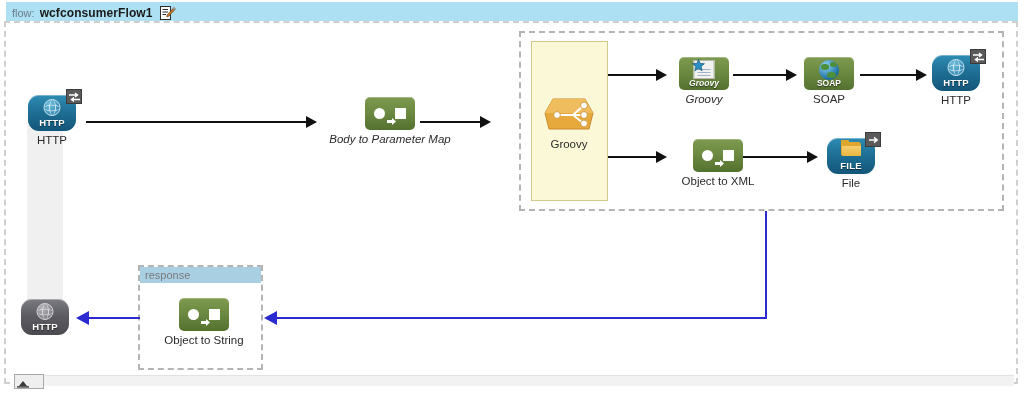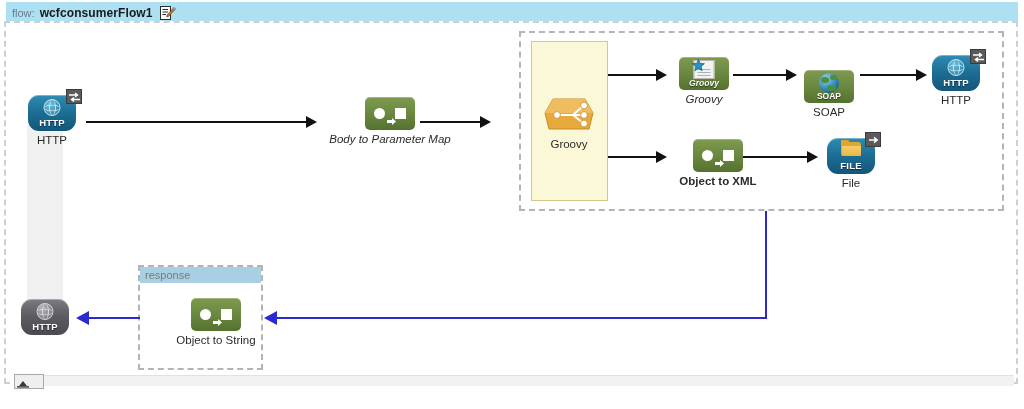--- a/index.html
+++ b/index.html
@@ -260,21 +260,21 @@
         <svg width="13" height="13" viewBox="0 0 13 13">
           <path d="M6.5 0.4 L8.1 4.4 L12.4 4.7 L9.1 7.5 L10.1 11.7 L6.5 9.4 L2.9 11.7 L3.9 7.5 L0.6 4.7 L4.9 4.4 Z" fill="#2a8fc4" stroke="#14557a" stroke-width="0.7"></path>
         </svg>
       </div>
       <div class="lbl2">Groovy</div>
     </div>
   </div>
   <div class="cap">Groovy</div>
 </div>
 
-<div class="node" style="left:803px;top:70px;width:52px;">
+<div class="node" style="left:803px;top:57px;width:52px;">
   <div class="icon-box" style="width:50px;">
     <div class="proc">
       <div class="soapglobe">
         <div class="land" style="left:2px;top:4px;width:8px;height:6px;"></div>
         <div class="land" style="left:11px;top:2px;width:7px;height:5px;"></div>
         <div class="land" style="left:8px;top:12px;width:9px;height:6px;"></div>
       </div>
       <div class="lbl2">SOAP</div>
     </div>
   </div>
@@ -290,21 +290,21 @@
         <svg width="11" height="10" viewBox="0 0 11 10">
           <path d="M0 3 H8 M6 1 L8.6 3 L6 5" stroke="#fff" stroke-width="1.3" fill="none"></path>
           <path d="M11 7.5 H3 M5 5.5 L2.4 7.5 L5 9.5" stroke="#fff" stroke-width="1.3" fill="none"></path>
         </svg>
       </div>
     </div>
   </div>
   <div class="cap">HTTP</div>
 </div>
 
-<div class="node" style="left:673px;top:139px;width:90px;font-weight:bold;">
+<div class="node" style="left:673px;top:139px;width:90px;">
   <div class="icon-box" style="width:50px;">
     <div class="proc">
       <div class="dot"></div>
       <div class="ar">
         <svg width="9" height="7" viewBox="0 0 9 7">
             <path d="M0 2 H5 V0 L9 3.5 L5 7 V5 H0 Z" fill="#fff"></path>
           </svg>
       </div>
       <div class="sq"></div>
     </div>
@@ -324,21 +324,21 @@
       <div class="badge">
         <svg width="11" height="10" viewBox="0 0 11 10">
           <path d="M1 5 H8 M6 2.4 L9.2 5 L6 7.6" stroke="#fff" stroke-width="1.4" fill="none"></path>
         </svg>
       </div>
     </div>
   </div>
   <div class="cap">File</div>
 </div>
 
-<div class="node" style="left:170px;top:298px;width:92px;">
+<div class="node" style="left:158px;top:298px;width:92px;">
   <div class="icon-box" style="width:50px;">
     <div class="proc">
       <div class="dot"></div>
       <div class="ar">
         <svg width="9" height="7" viewBox="0 0 9 7">
             <path d="M0 2 H5 V0 L9 3.5 L5 7 V5 H0 Z" fill="#fff"></path>
           </svg>
       </div>
       <div class="sq"></div>
     </div>

